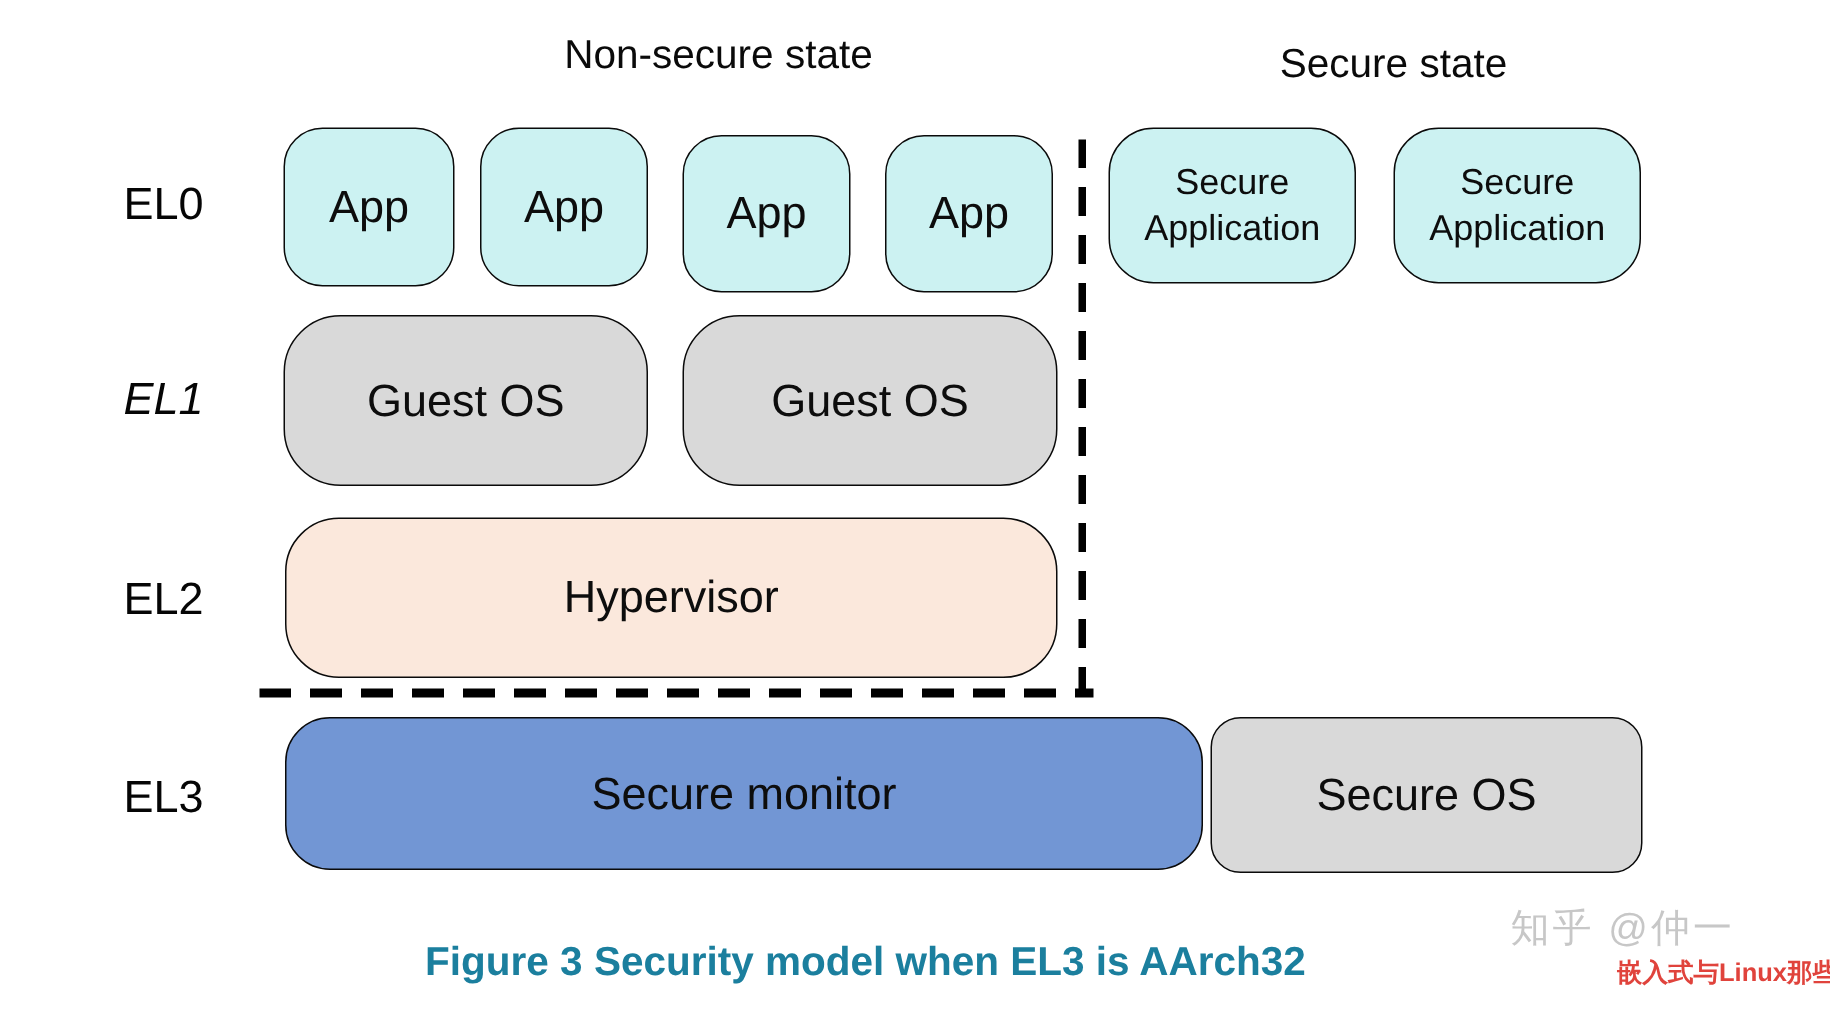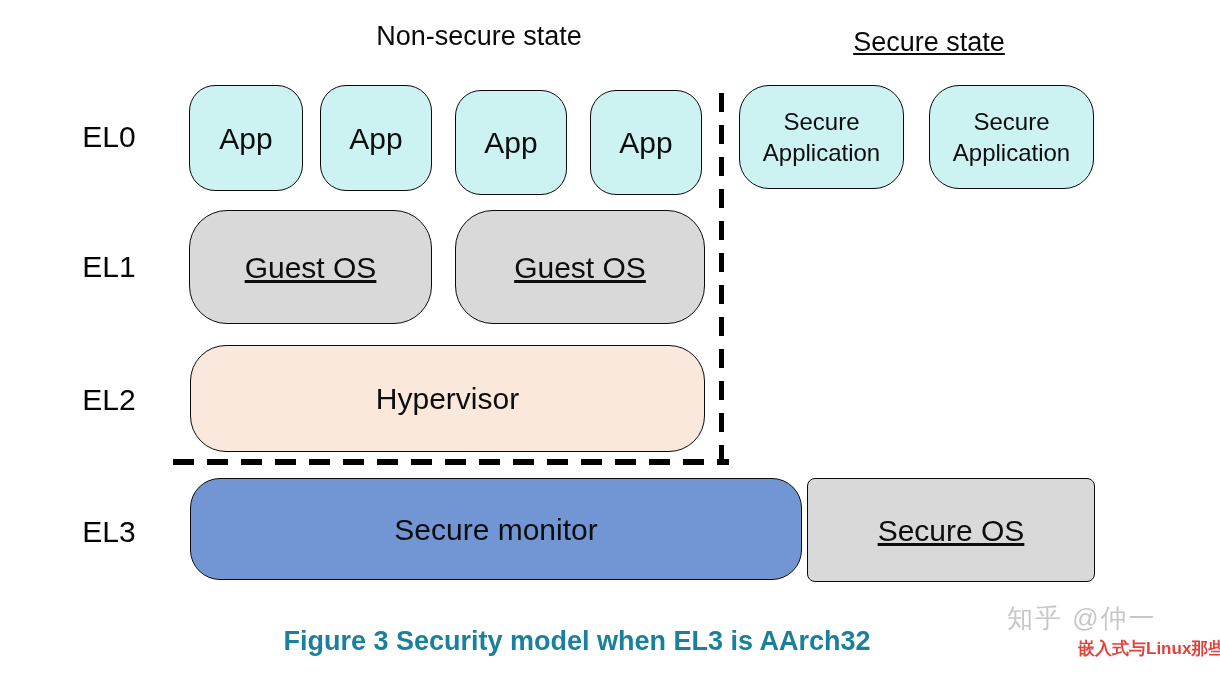--- a/index.html
+++ b/index.html
@@ -17,68 +17,68 @@
     margin-left: 12px;
   }
   .state-title {
     position: absolute;
     text-align: center;
     font-size: 27px;
     color: #0a0a0a;
     white-space: nowrap;
   }
   .title-nonsecure { left: 317px; top: 21px; width: 300px; }
-  .title-secure    { left: 767px; top: 27px; width: 300px; text-decoration: underline; }
+  .title-secure    { left: 767px; top: 27px; width: 300px; }
 
   .el-label {
     position: absolute;
     left: 60px;
     width: 74px;
     text-align: center;
     font-size: 30px;
     color: #050505;
   }
   .el0 { top: 120px; }
-  .el1 { top: 250px; }
+  .el1 { top: 250px; font-style: italic; }
   .el2 { top: 383px; }
   .el3 { top: 515px; }
 
   .box {
     position: absolute;
     box-sizing: border-box;
     border: 1.6px solid #0a0a0a;
     display: flex;
     align-items: center;
     justify-content: center;
     text-align: center;
     font-size: 30px;
     color: #0d0d0d;
     line-height: 1.3;
   }
   .fill-app   { background: var(--app-fill, #ccf2f2); }
-  .fill-gray  { background: var(--os-fill, #d9d9d9); text-decoration: underline; }
+  .fill-gray  { background: var(--os-fill, #d9d9d9); }
   .fill-peach { background: var(--hypervisor-fill, #fbe8dc); }
   .fill-blue  { background: var(--monitor-fill, #7296d4); }
 
   .app-1 { left: 177px; top:  85px; width: 114px; height: 106px; border-radius: 26px; }
   .app-2 { left: 308px; top:  85px; width: 112px; height: 106px; border-radius: 26px; }
   .app-3 { left: 443px; top:  90px; width: 112px; height: 105px; border-radius: 26px; }
   .app-4 { left: 578px; top:  90px; width: 112px; height: 105px; border-radius: 26px; }
 
   .sec-app { font-size: 24px; padding: 0 20px; }
   .sec-app-1 { left: 727px; top: 85px; width: 165px; height: 104px; border-radius: 30px; }
   .sec-app-2 { left: 917px; top: 85px; width: 165px; height: 104px; border-radius: 30px; }
 
   .guest-1 { left: 177px; top: 210px; width: 243px; height: 114px; border-radius: 38px; }
   .guest-2 { left: 443px; top: 210px; width: 250px; height: 114px; border-radius: 38px; }
 
   .hypervisor { left: 178px; top: 345px; width: 515px; height: 107px; border-radius: 36px; }
 
   .secure-monitor { left: 178px; top: 478px; width: 612px; height: 102px; border-radius: 30px; }
-  .secure-os      { left: 795px; top: 478px; width: 288px; height: 104px; border-radius: 8px; }
+  .secure-os      { left: 795px; top: 478px; width: 288px; height: 104px; border-radius: 20px; }
 
   .dash-v {
     position: absolute;
     left: 707px; top: 93px;
     width: 5px; height: 373px;
     background: repeating-linear-gradient(180deg, #000 0px, #000 19px, transparent 19px, transparent 32px);
   }
   .dash-h {
     position: absolute;
     left: 161px; top: 459px;

